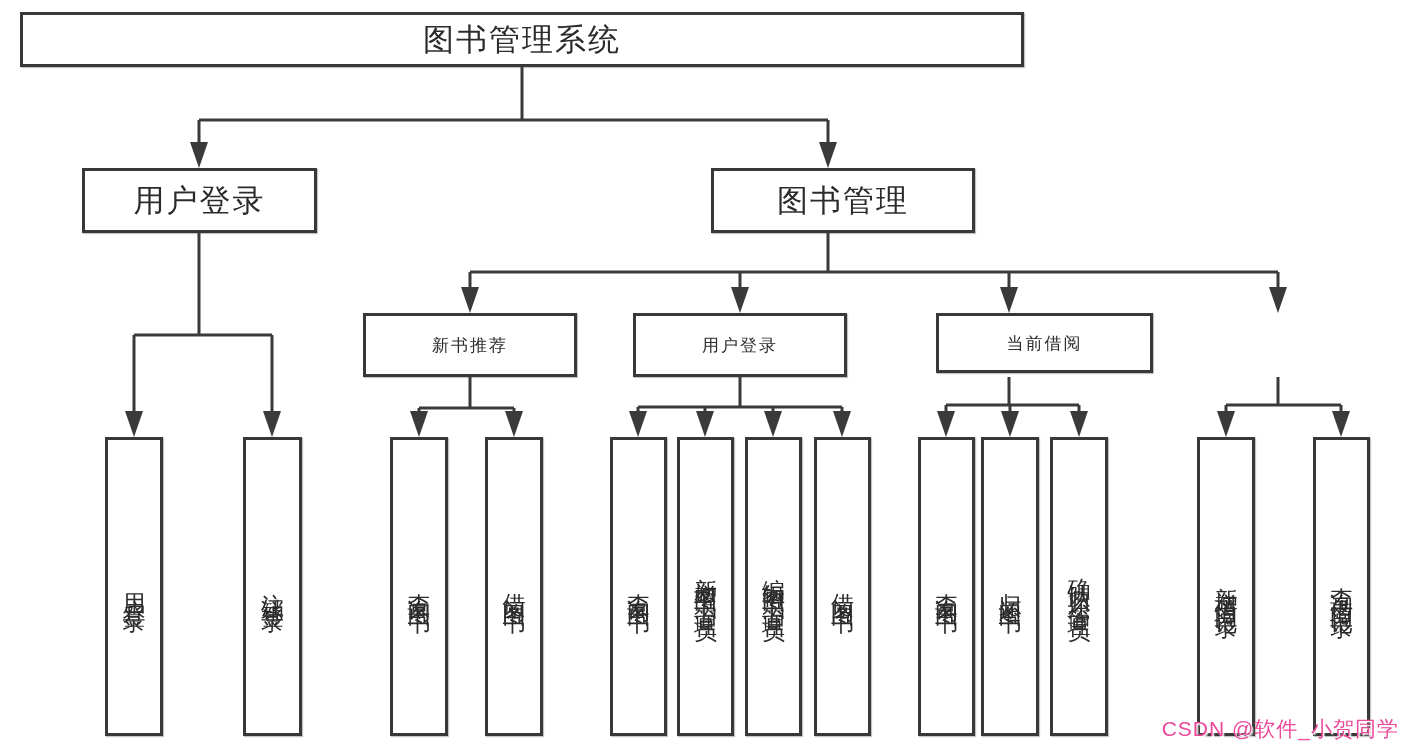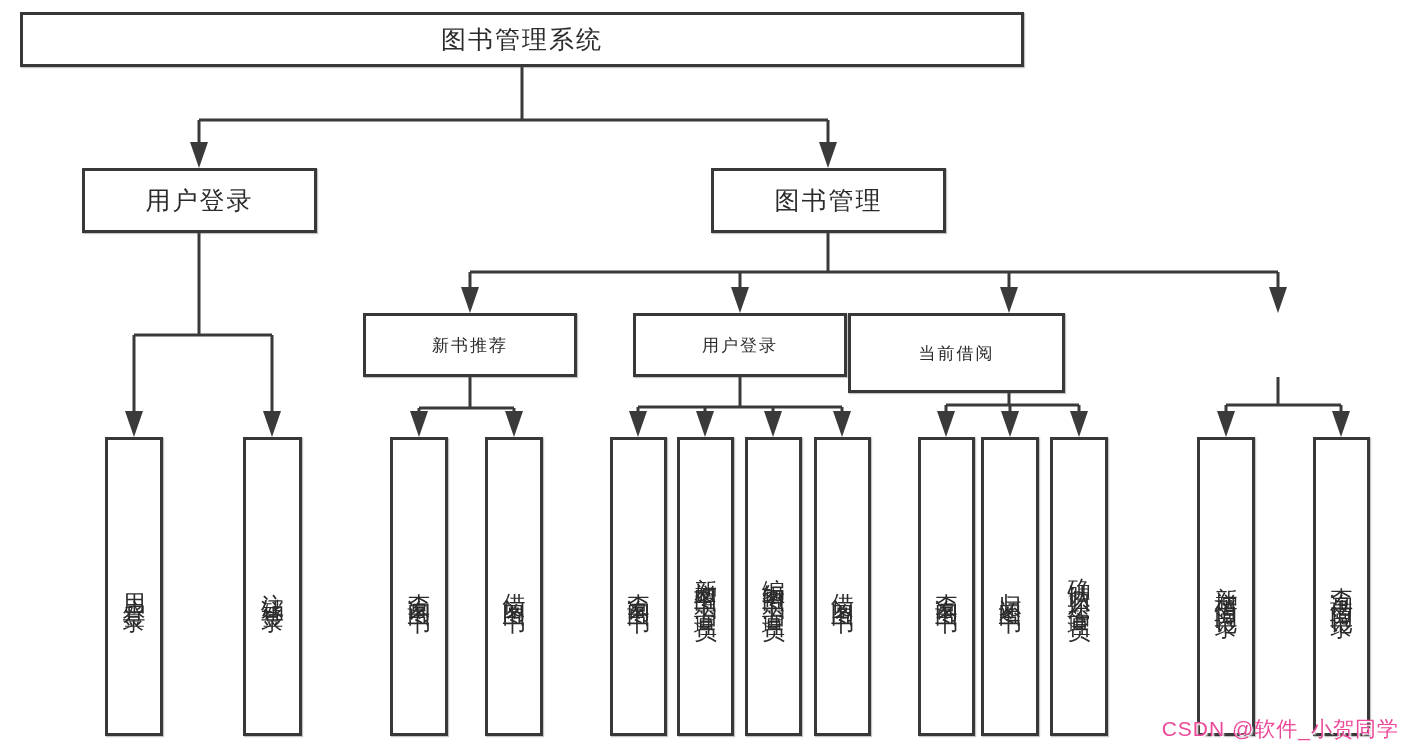--- a/index.html
+++ b/index.html
@@ -15,21 +15,21 @@
     position:absolute;
     box-sizing:border-box;
     background:#ffffff;
     border:3px solid #383838;
     box-shadow:1px 1px 1px rgba(90,90,90,.35);
     display:flex;align-items:center;justify-content:center;
     color:#2b2b2b;
     z-index:2;
   }
   .node.h span{white-space:nowrap;letter-spacing:2px;}
-  .node.lg span{font-size:25px;}
+  .node.lg span{font-size:31px;}
   .node.md span{font-size:17px;}
   .node.v span{
     writing-mode:vertical-rl;
     text-orientation:mixed;
     font-size:23px;
     line-height:1;
     letter-spacing:6px;
   }
   .watermark{
     position:absolute;
@@ -87,31 +87,31 @@
     </g>
   </svg>
 
   <div class="node h lg" style="left:20px;top:12px;width:1004px;height:55px">
     <span>图书管理系统</span>
   </div>
 
   <div class="node h lg" style="left:82px;top:168px;width:235px;height:65px">
     <span>用户登录</span>
   </div>
-  <div class="node h lg" style="left:711px;top:168px;width:235px;height:65px">
+  <div class="node h lg" style="left:711px;top:168px;width:264px;height:65px">
     <span>图书管理</span>
   </div>
 
   <div class="node h md" style="left:363px;top:313px;width:214px;height:64px">
     <span>新书推荐</span>
   </div>
   <div class="node h md" style="left:633px;top:313px;width:214px;height:64px">
     <span>用户登录</span>
   </div>
-  <div class="node h md" style="left:848px;top:313px;width:217px;height:80px">
+  <div class="node h md" style="left:936px;top:313px;width:217px;height:60px">
     <span>当前借阅</span>
   </div>
 
   <div class="node v" style="left:105px;top:437px;width:58px;height:299px">
     <span>用户登录</span>
   </div>
   <div class="node v" style="left:243px;top:437px;width:59px;height:299px">
     <span>注销登录</span>
   </div>
 

